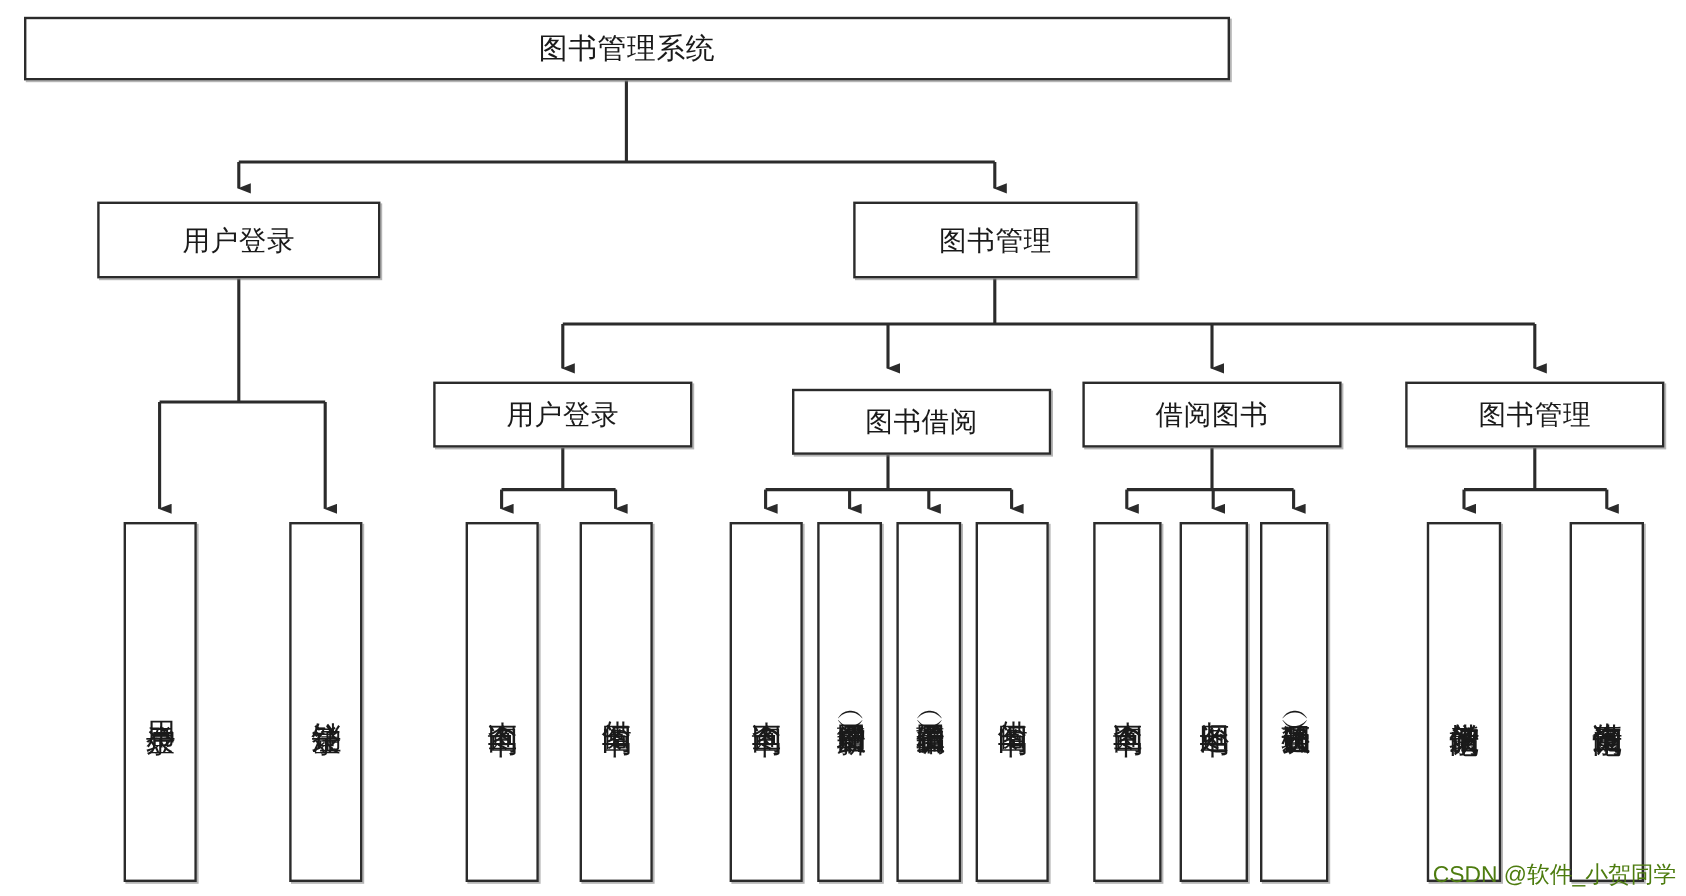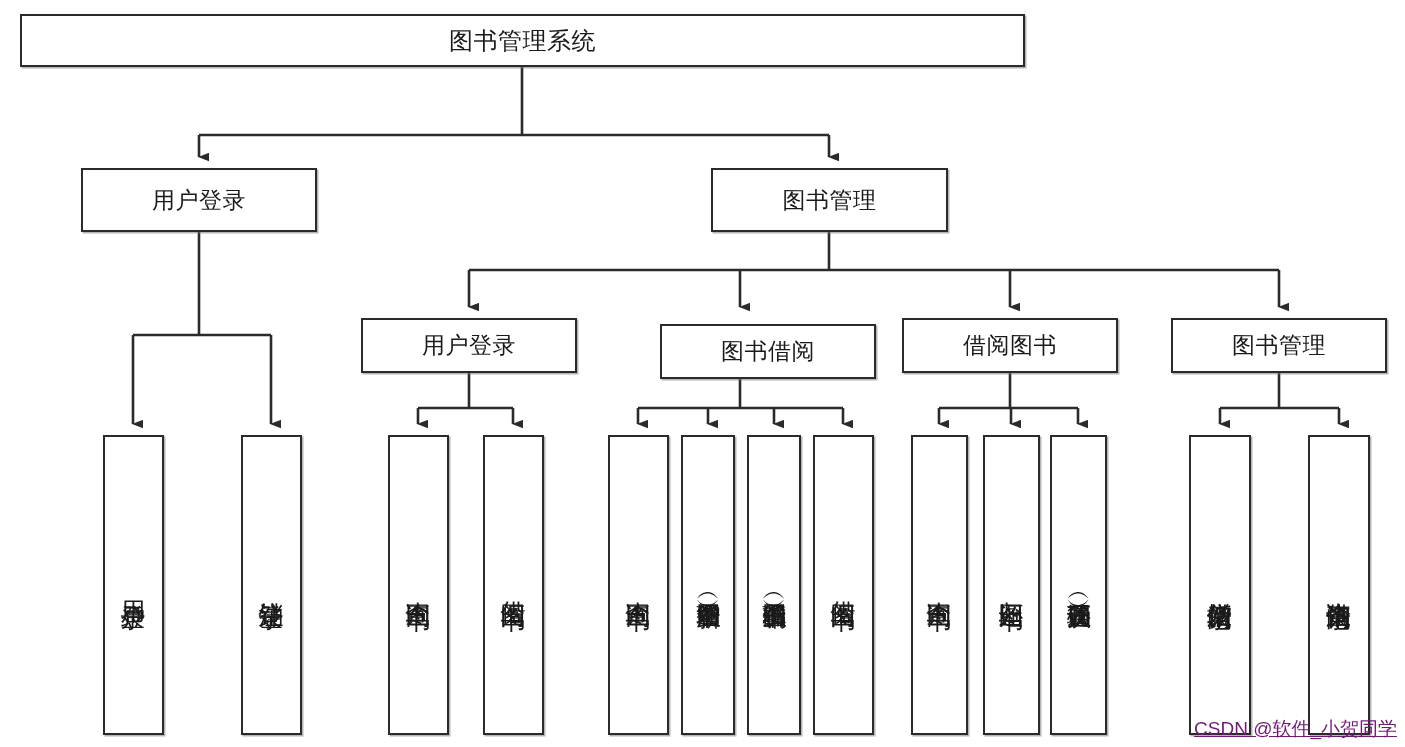--- a/index.html
+++ b/index.html
@@ -57,25 +57,24 @@
     letter-spacing: 2px;
   }
   .leaf-box .node-label {
     max-height: 100%;
   }
   #watermark {
     position: absolute;
     right: 8px;
     bottom: 5px;
     font-size: 19px;
-    color: #701a75;
+    color: #4d7c0f;
     white-space: nowrap;
     user-select: none;
     pointer-events: none;
-    text-decoration: underline;
   }
 </style>
 </head>
 <body>
 
 <div id="diagram-root">
 
   <svg id="diagram-canvas" viewBox="0 0 1405 747" xmlns="http://www.w3.org/2000/svg">
     <defs>
       <marker id="arrowhead" markerWidth="9" markerHeight="11" refX="4.2" refY="10" orient="auto" markerUnits="userSpaceOnUse">

